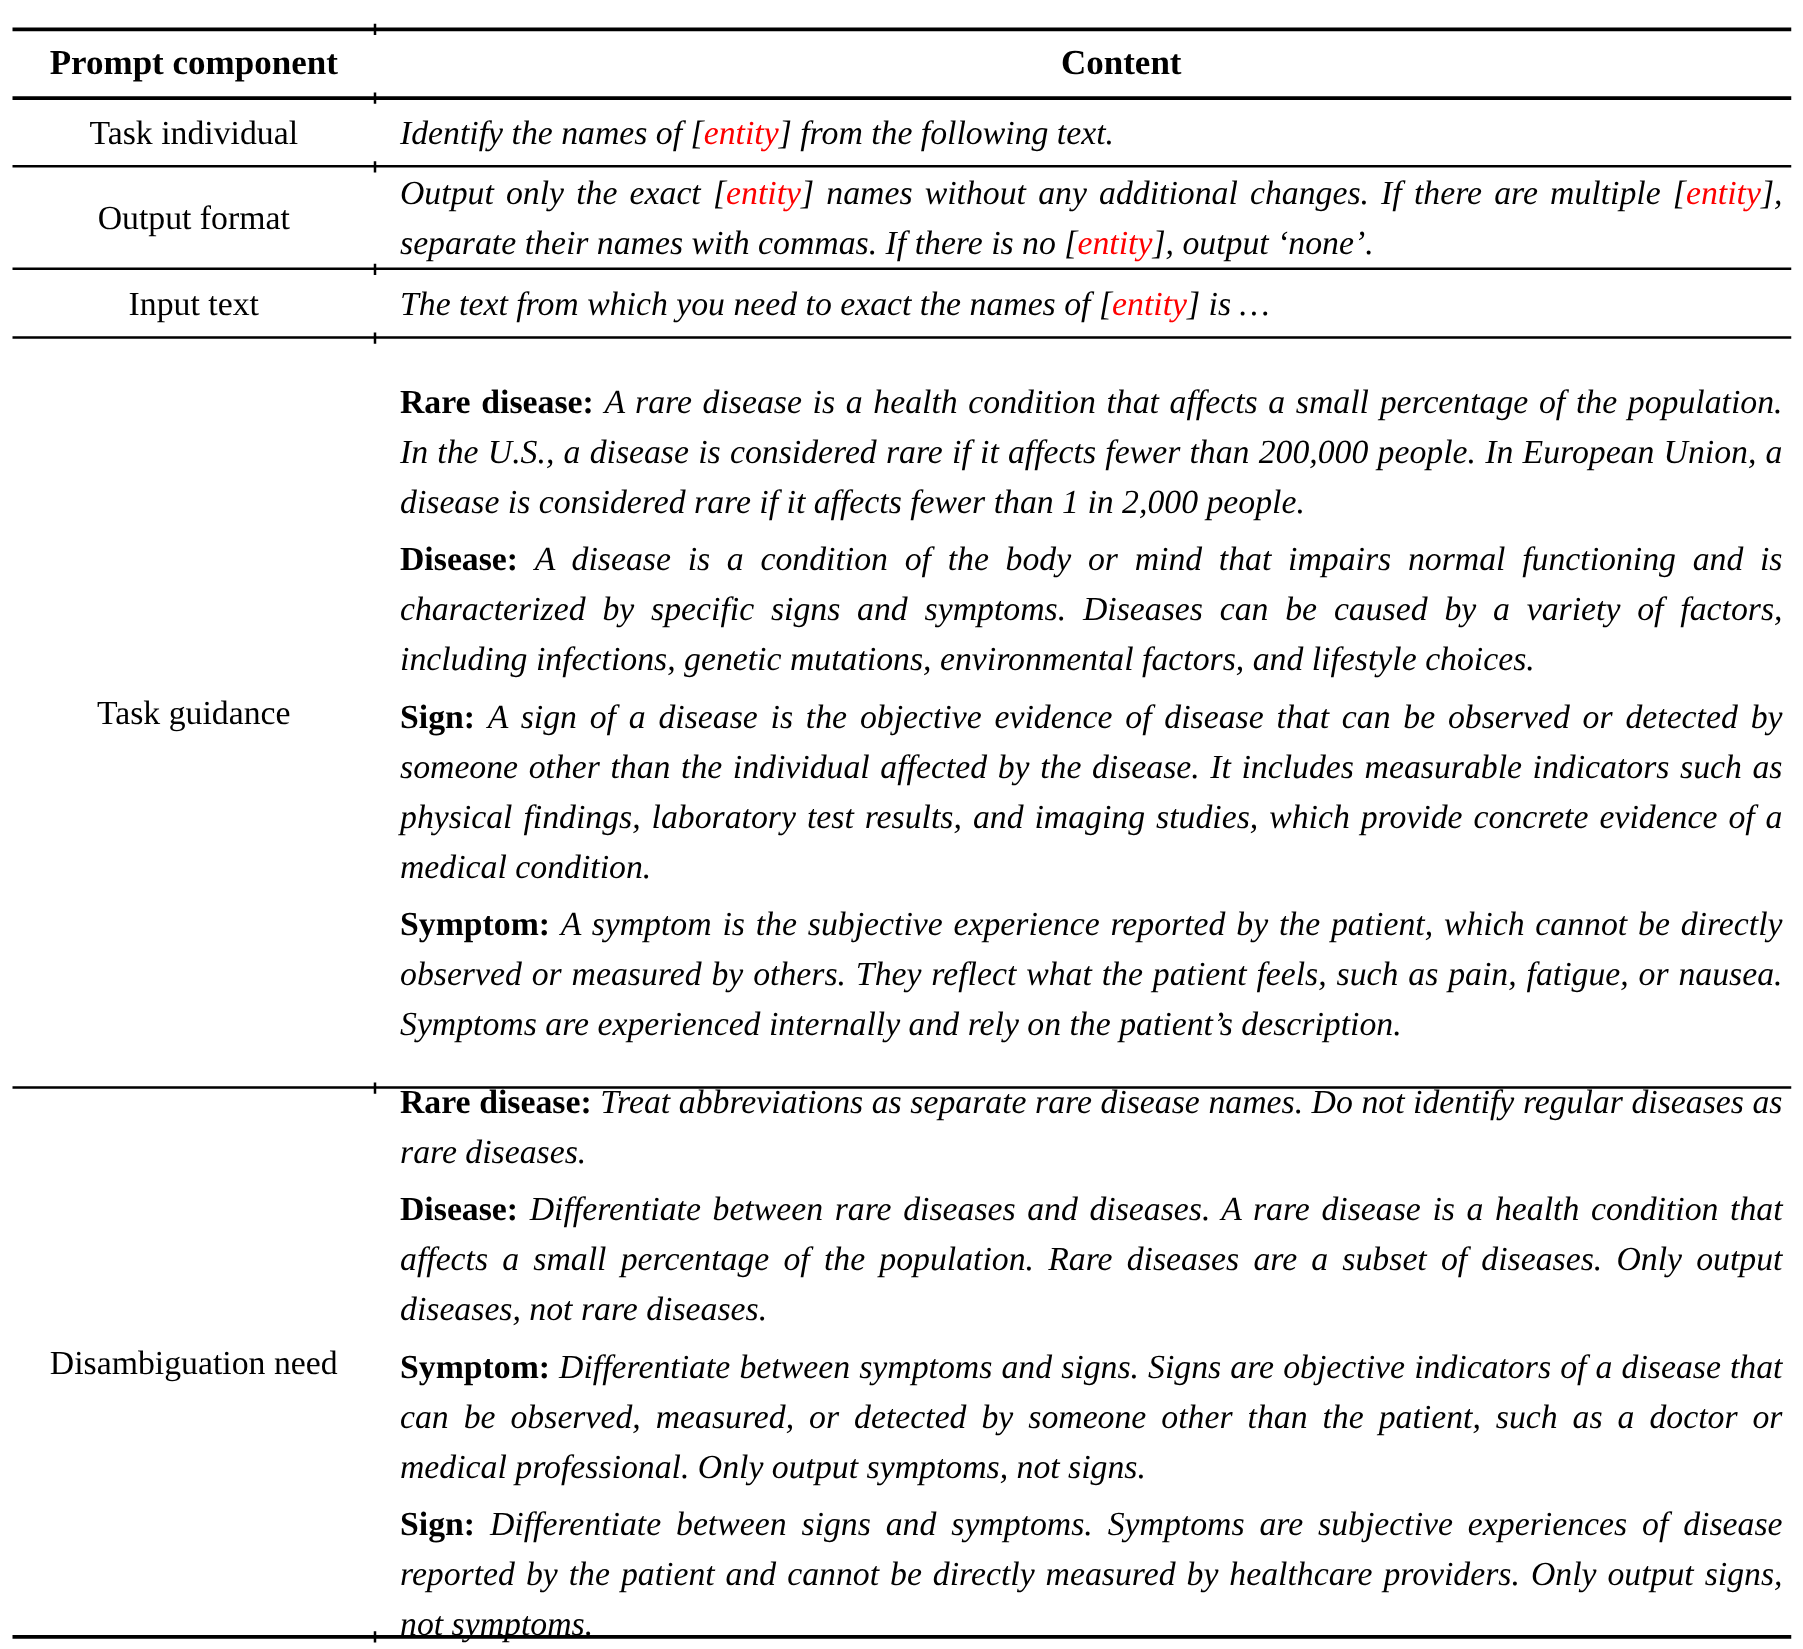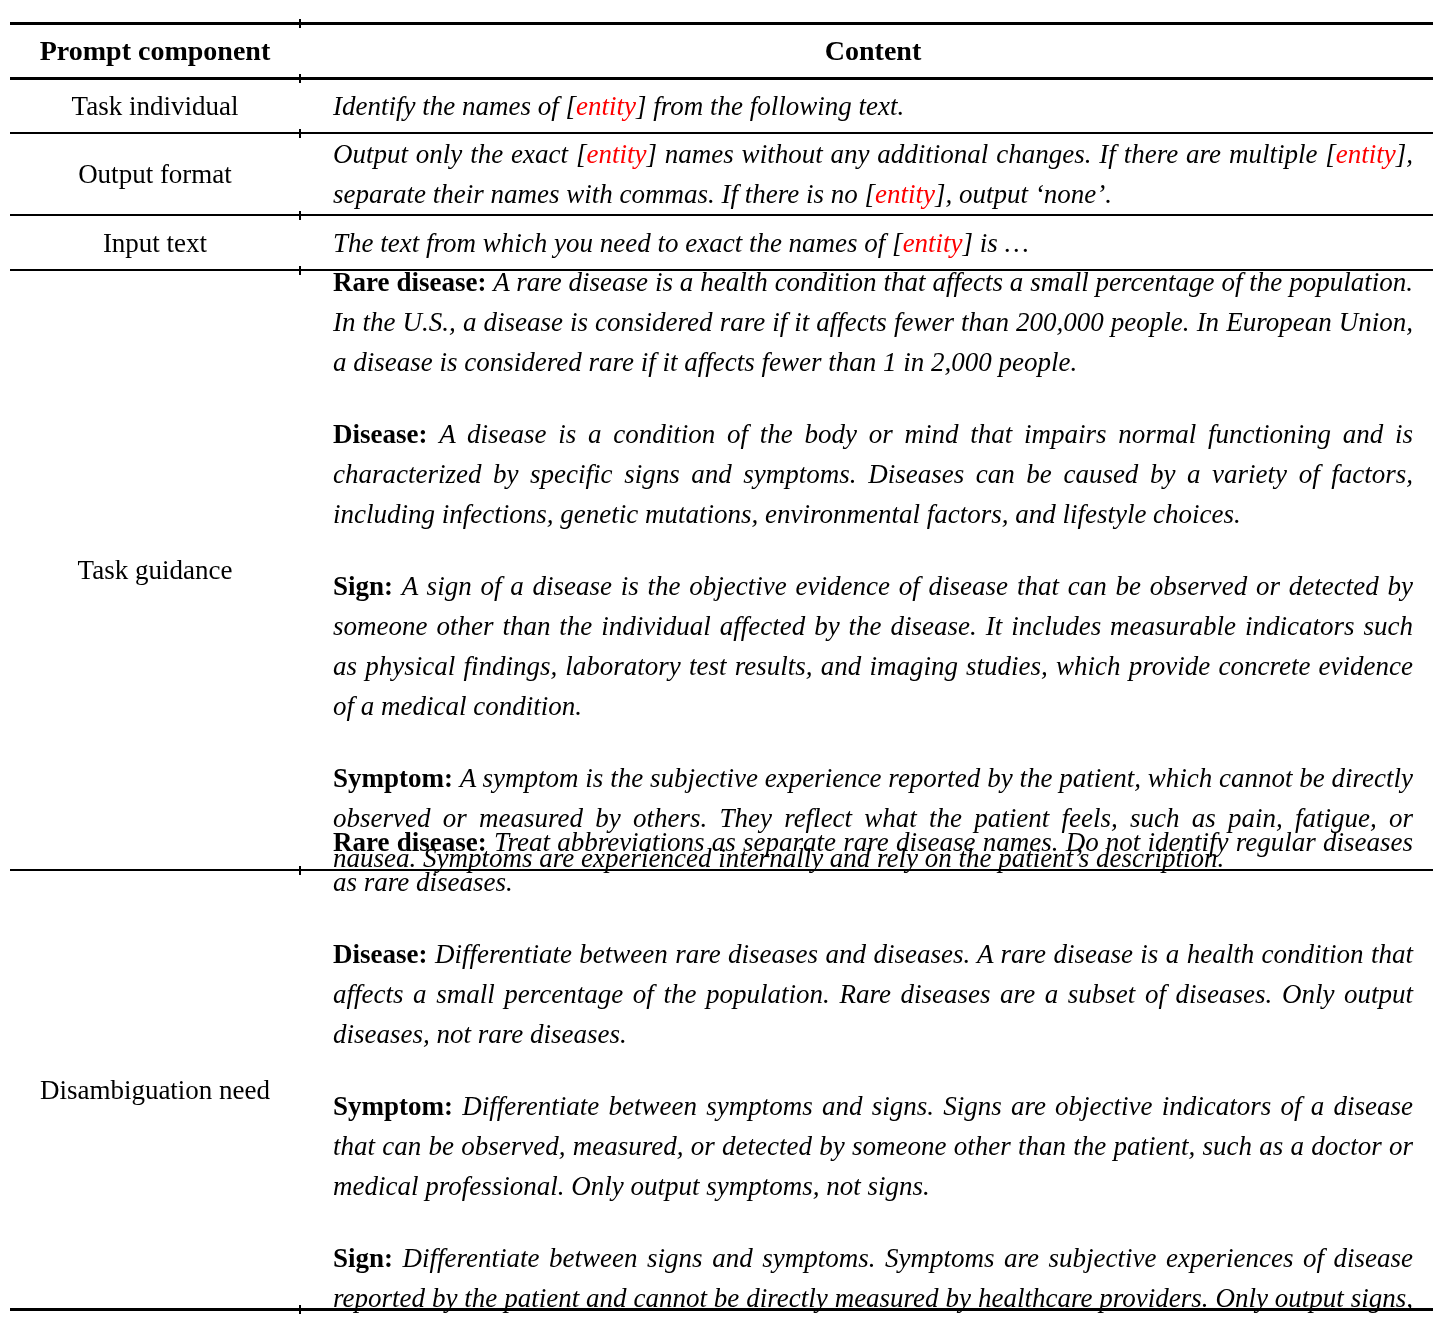--- a/index.html
+++ b/index.html
@@ -9,41 +9,41 @@
     background:#ffffff;
     font-family:"Liberation Serif","DejaVu Serif",serif;
     color:#000;
     overflow:hidden;
   }
   .tbl{
     position:absolute;left:10px;top:23px;width:1423px;height:1287px;
     display:flex;flex-direction:column;
   }
   .trow{display:flex;flex-direction:row;width:100%;}
-  .r-header{height:55px;}
+  .r-header{height:55px;gap:24px;}
   .r-task{height:55px;}
   .r-output{height:82px;}
   .r-input{height:55px;}
   .r-guidance{height:600px;}
   .r-disambig{height:440px;}
   .cell-label{
     width:290px;flex:0 0 290px;
     display:flex;align-items:center;justify-content:center;
     font-size:27px;line-height:40px;text-align:center;
   }
   .cell-content{
     width:1133px;flex:0 0 1133px;
     box-sizing:border-box;
     padding-left:17px;padding-right:4px;
     display:flex;flex-direction:column;justify-content:center;
     font-size:27px;line-height:40px;
   }
   .hdr .cell-label{font-weight:700;font-size:28px;}
   .hdr .cell-content{align-items:center;font-weight:700;font-size:28px;}
-  .para{margin:16px;text-align:justify;}
+  .para{margin:3px;text-align:justify;}
   .seg-italic{font-style:italic;}
   .seg-entity{font-style:italic;color:var(--entity-red,#f00);}
   .seg-label{font-weight:700;font-style:normal;}
   .rule{position:absolute;left:0;width:1442px;background:#000;}
   .rule.thick{height:3px;}
   .rule.thin{height:2px;}
   .rule{left:10px;width:1423px;}
   .tick{position:absolute;left:299px;width:2px;height:9px;background:#000;}
 </style>
 </head>

